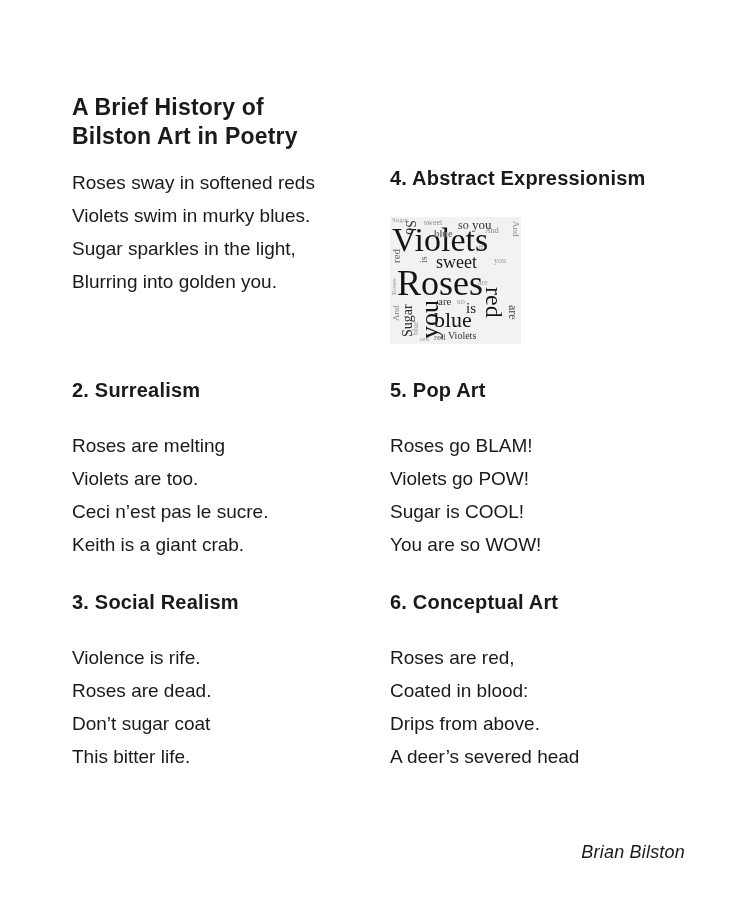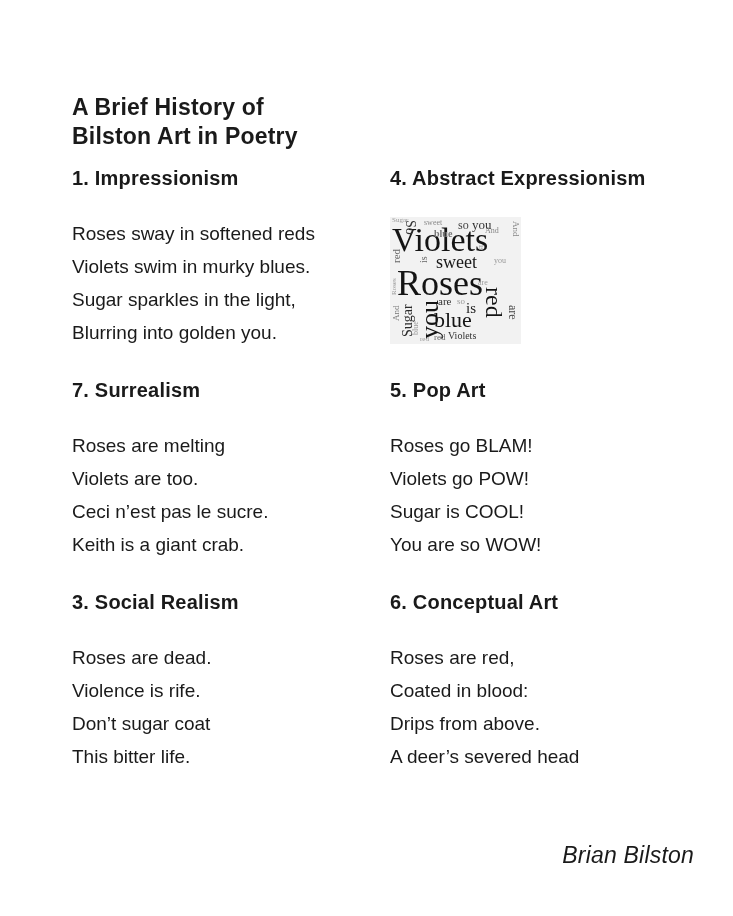--- a/index.html
+++ b/index.html
@@ -54,41 +54,40 @@
     text-align: right;
   }
   .wordcloud span {
     position: absolute;
     line-height: 1;
     white-space: nowrap;
     transform-origin: 0 0;
   }
   .signature {
     position: absolute;
-    right: 39px;
+    right: 48px;
     top: 842px;
-    font-size: 23px;
+    font-size: 18px;
     font-style: italic;
     letter-spacing: 0.2px;
   }
 </style>
 </head>
 <body>
 
 <div id="page">
 
   <div class="title">
     <div>A Brief History of</div>
     <div>Bilston Art in Poetry</div>
   </div>
 
   <div class="grid">
 
     <div class="section">
-      <h2>1. Impressionism</h2>
       <div class="poem">
         <div>Roses sway in softened reds</div>
         <div>Violets swim in murky blues.</div>
         <div>Sugar sparkles in the light,</div>
         <div>Blurring into golden you.</div>
       </div>
     </div>
 
     <div class="section">
       <h2>4. Abstract Expressionism</h2>
@@ -120,21 +119,21 @@
           <span style="left: 22px; top: 118px; font-size: 8px; color: rgb(153, 153, 153); transform: rotate(-90deg);">blue</span>
           <span style="left: 95px; top: 28px; font-size: 8px; color: rgb(153, 153, 153); transform: rotate(90deg);">is</span>
           <span style="left: 1px; top: 78px; font-size: 7px; color: rgb(153, 153, 153); transform: rotate(-90deg);">Roses</span>
           <span style="left: 2px; top: 0px; font-size: 7px; color: rgb(153, 153, 153);">Sugar</span>
           <span style="left: 30px; top: 119px; font-size: 7px; color: rgb(153, 153, 153);">red</span>
           <span style="left: 104px; top: 40px; font-size: 8px; color: rgb(153, 153, 153);">you</span>
         </div>
     </div>
 
     <div class="section">
-      <h2>7. Surrealism</h2>
+      <h2>2. Surrealism</h2>
       <div class="poem">
         <div>Roses are melting</div>
         <div>Violets are too.</div>
         <div>Ceci n’est pas le sucre.</div>
         <div>Keith is a giant crab.</div>
       </div>
     </div>
 
     <div class="section">
       <h2>5. Pop Art</h2>
@@ -142,22 +141,22 @@
         <div>Roses go BLAM!</div>
         <div>Violets go POW!</div>
         <div>Sugar is COOL!</div>
         <div>You are so WOW!</div>
       </div>
     </div>
 
     <div class="section">
       <h2>3. Social Realism</h2>
       <div class="poem">
+        <div>Violence is rife.</div>
         <div>Roses are dead.</div>
-        <div>Violence is rife.</div>
         <div>Don’t sugar coat</div>
         <div>This bitter life.</div>
       </div>
     </div>
 
     <div class="section">
       <h2>6. Conceptual Art</h2>
       <div class="poem">
         <div>Roses are red,</div>
         <div>Coated in blood:</div>

